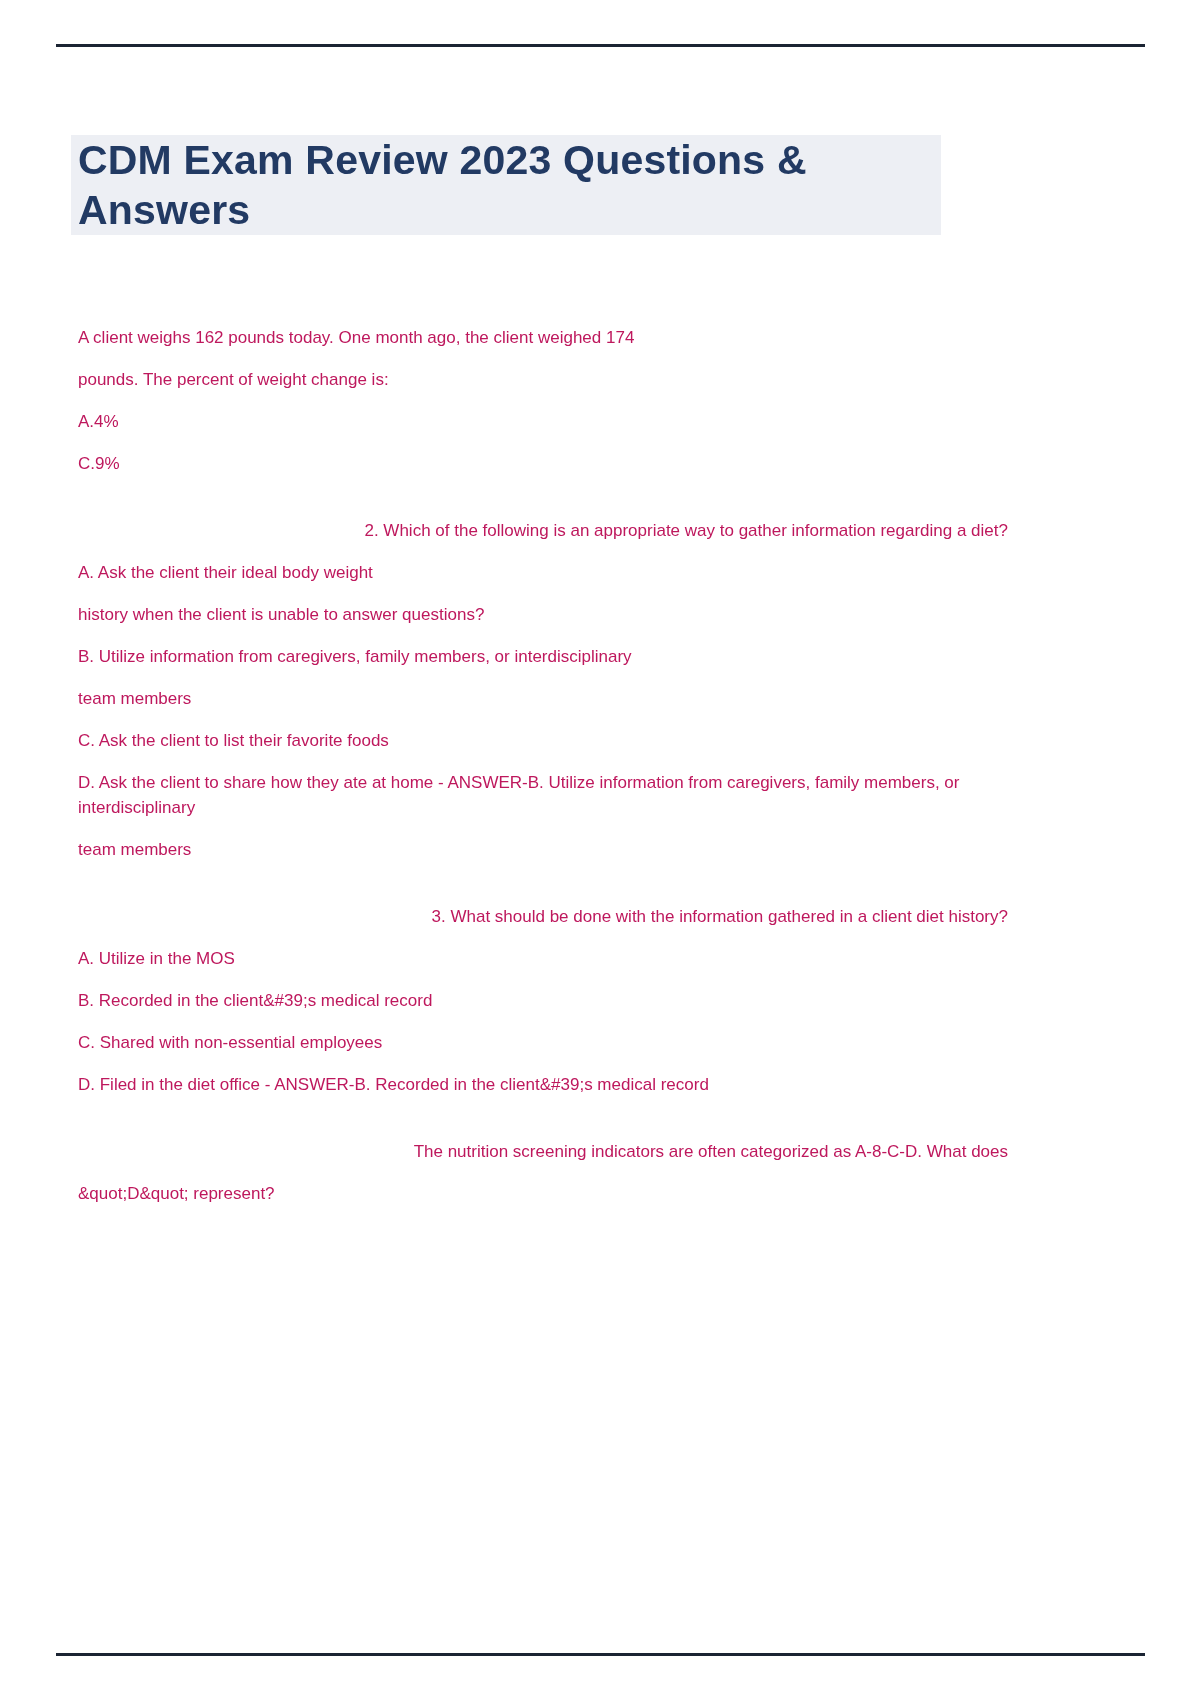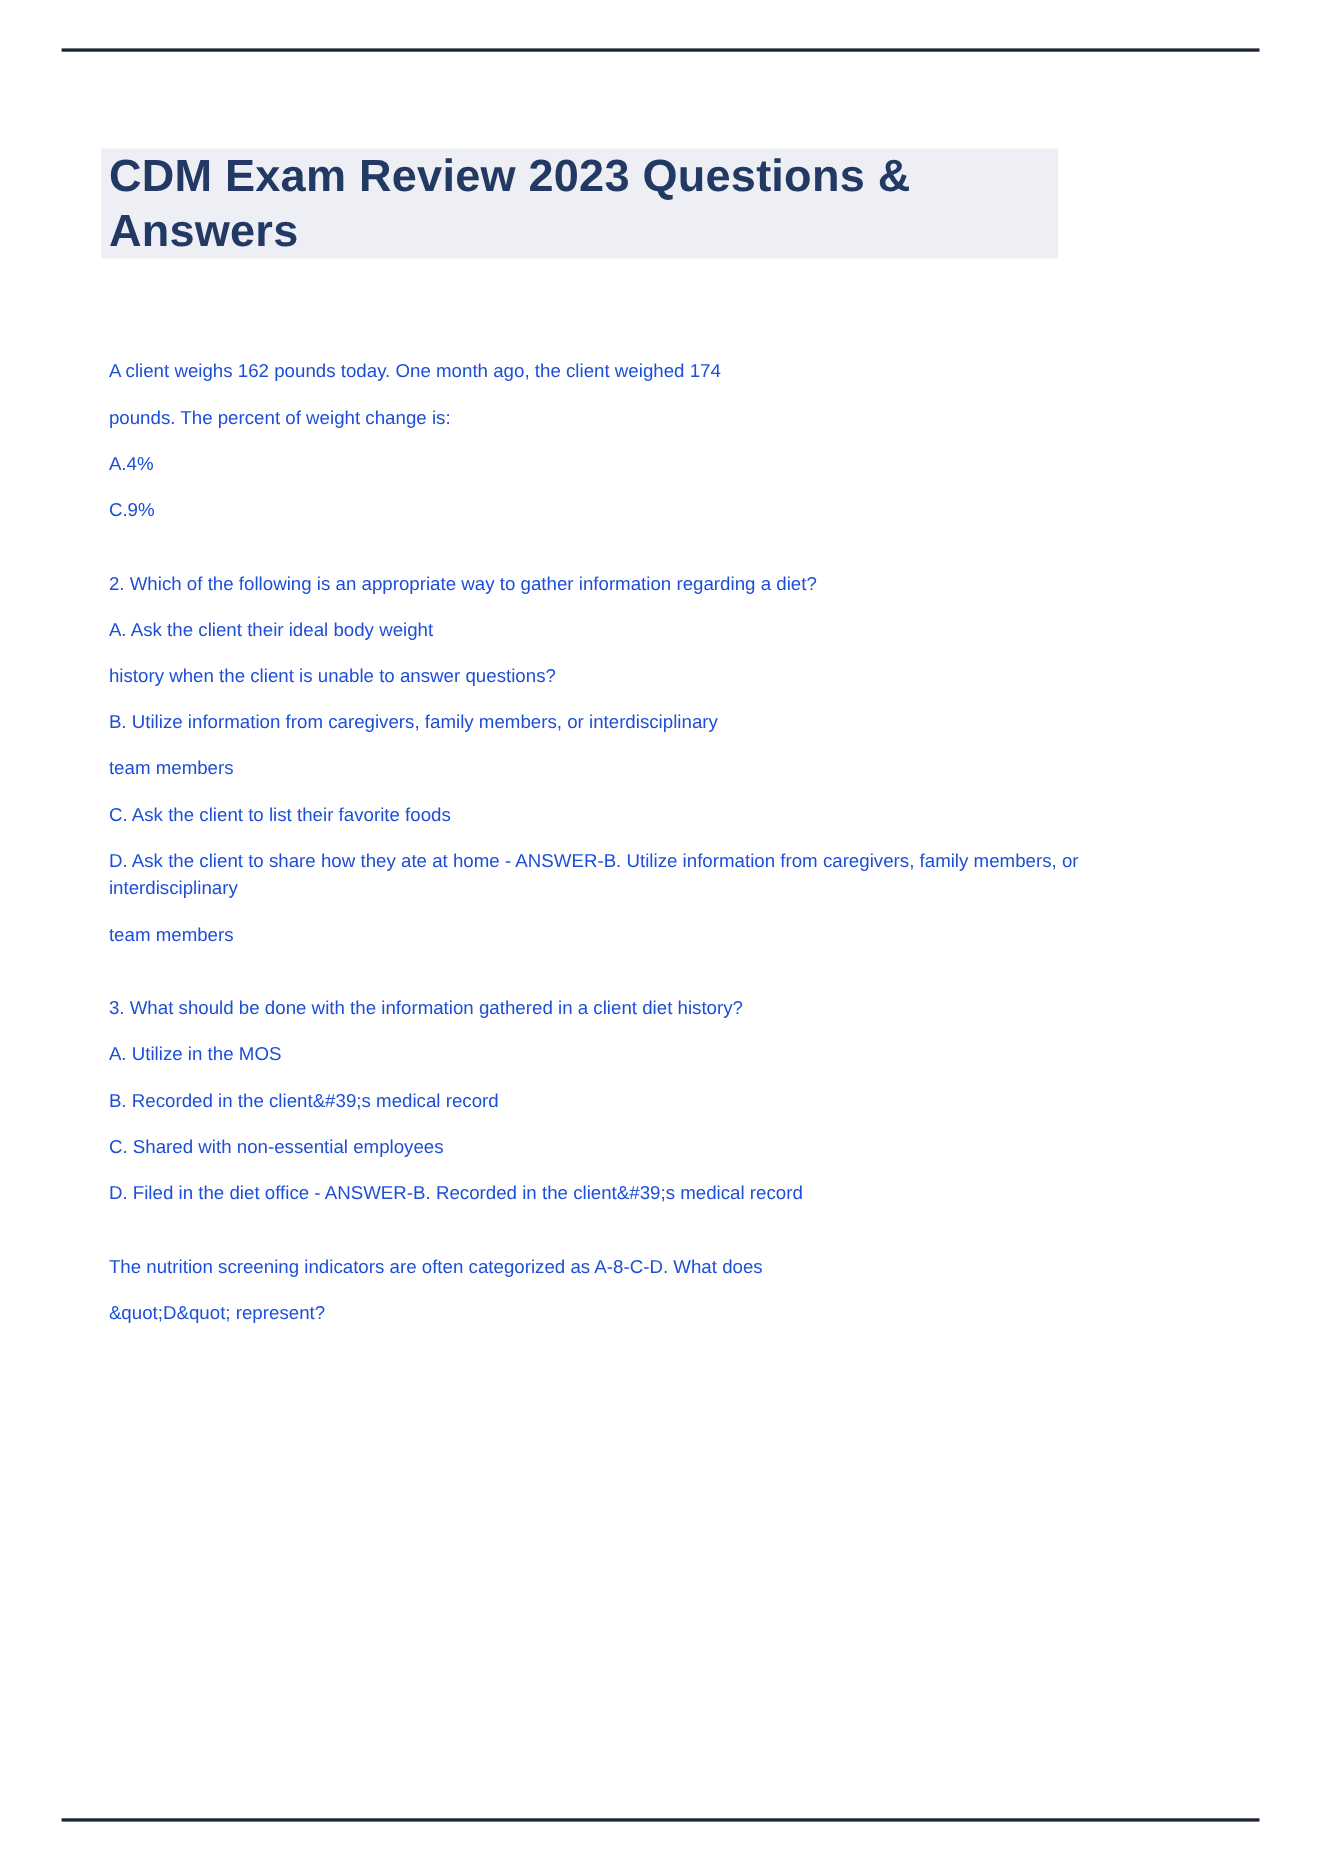--- a/index.html
+++ b/index.html
@@ -19,43 +19,43 @@
     position: absolute;
     left: 56px;
     right: 55px;
     height: 3px;
     background: #1b2433;
   }
   .rule-top { top: 44px; }
   .rule-bottom { top: 1653px; }
 
   .content {
-    padding: 135px 135px 0 99px;
+    padding: 135px 135px 0 78px;
   }
 
   .doc-title {
     width: 870px;
     margin: 0 0 90px -7px;
     padding: 0 10px 0 7px;
     background: #edeff4;
     color: #223a63;
     font-size: 41px;
     line-height: 50px;
     font-weight: 700;
     letter-spacing: 0.2px;
   }
 
   .content p {
     font-size: 17px;
     line-height: 25px;
-    color: #1d4ed8;
+    color: #be185d;
     margin: 0 0 17px 0;
     max-width: 930px;
   }
-  .content p.gap { margin-top: 42px; }
+  .content p.gap { margin-top: 42px; text-align: right; }
 </style>
 </head>
 <body>
 
 <div class="page">
   <div class="rule rule-top"></div>
 
   <main class="content">
     <h1 class="doc-title">CDM Exam Review 2023 Questions &amp; Answers</h1>
 

